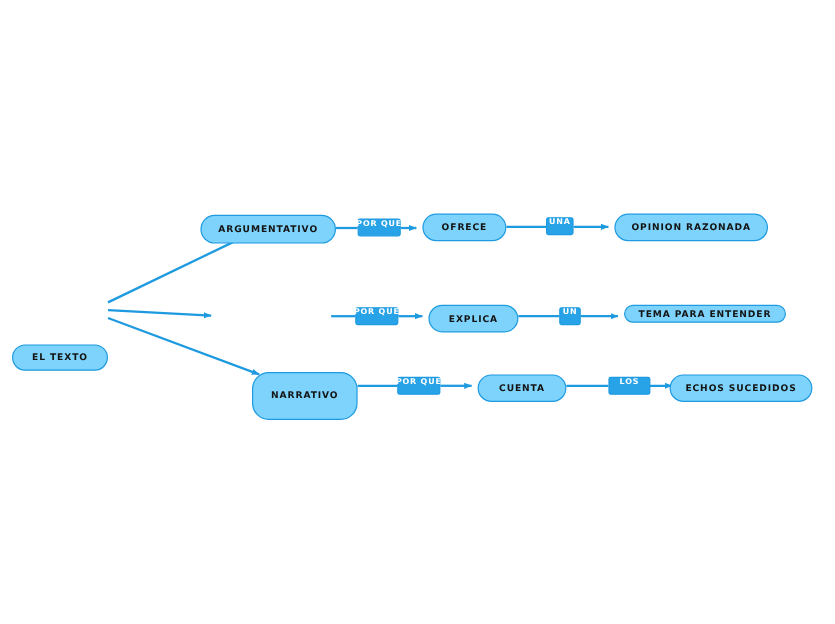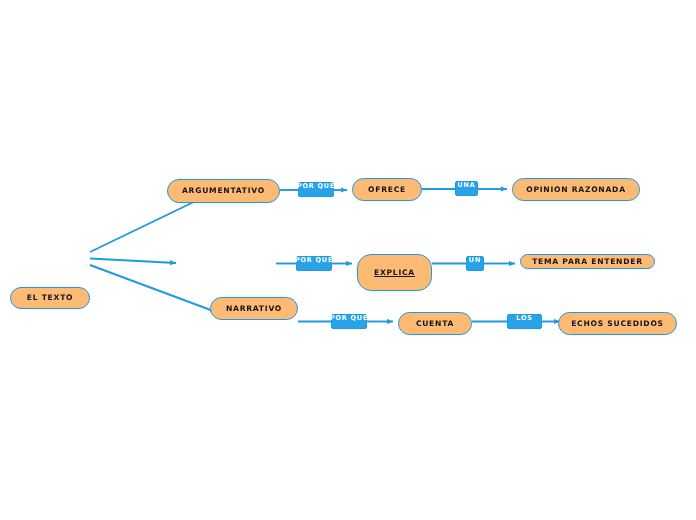--- a/index.html
+++ b/index.html
@@ -22,21 +22,21 @@
     position: absolute;
     left: 0;
     top: 0;
     width: 696px;
     height: 520px;
     pointer-events: none;
   }
   .node {
     position: absolute;
     box-sizing: border-box;
-    background: #fdba74;
+    background: #7dd3fc;
     border: 1.6px solid #1E9AE0;
     border-radius: 14px;
     display: flex;
     align-items: center;
     justify-content: center;
     color: #1a1a1a;
     font-weight: bold;
     letter-spacing: 0.6px;
     text-align: center;
     white-space: nowrap;
@@ -121,31 +121,31 @@
   <div class="chip" style="left:455px; top:181px; width:23px; height:15px;">
     <span class="chip-label">UNA</span>
   </div>
   <div class="node" style="left:512px; top:178px; width:128px; height:23px;">
     <span class="node-label">OPINION RAZONADA</span>
   </div>
 
   <div class="chip" style="left:296px; top:256px; width:36px; height:15px;">
     <span class="chip-label">POR QUE</span>
   </div>
-  <div class="node" style="left:357px; top:254px; width:75px; height:37px;text-decoration:underline;">
+  <div class="node" style="left:357px; top:254px; width:75px; height:23px;">
     <span class="node-label">EXPLICA</span>
   </div>
   <div class="chip" style="left:466px; top:256px; width:18px; height:15px;">
     <span class="chip-label">UN</span>
   </div>
   <div class="node" style="left:520px; top:254px; width:135px; height:15px;align-items:center;">
     <span class="node-label">TEMA PARA ENTENDER</span>
   </div>
 
-  <div class="node" style="left:210px; top:297px; width:88px; height:23px;">
+  <div class="node" style="left:210px; top:310px; width:88px; height:40px;">
     <span class="node-label">NARRATIVO</span>
   </div>
   <div class="chip" style="left:331px; top:314px; width:36px; height:15px;">
     <span class="chip-label">POR QUE</span>
   </div>
   <div class="node" style="left:398px; top:312px; width:74px; height:23px;">
     <span class="node-label">CUENTA</span>
   </div>
   <div class="chip" style="left:507px; top:314px; width:35px; height:15px;">
     <span class="chip-label">LOS</span>

